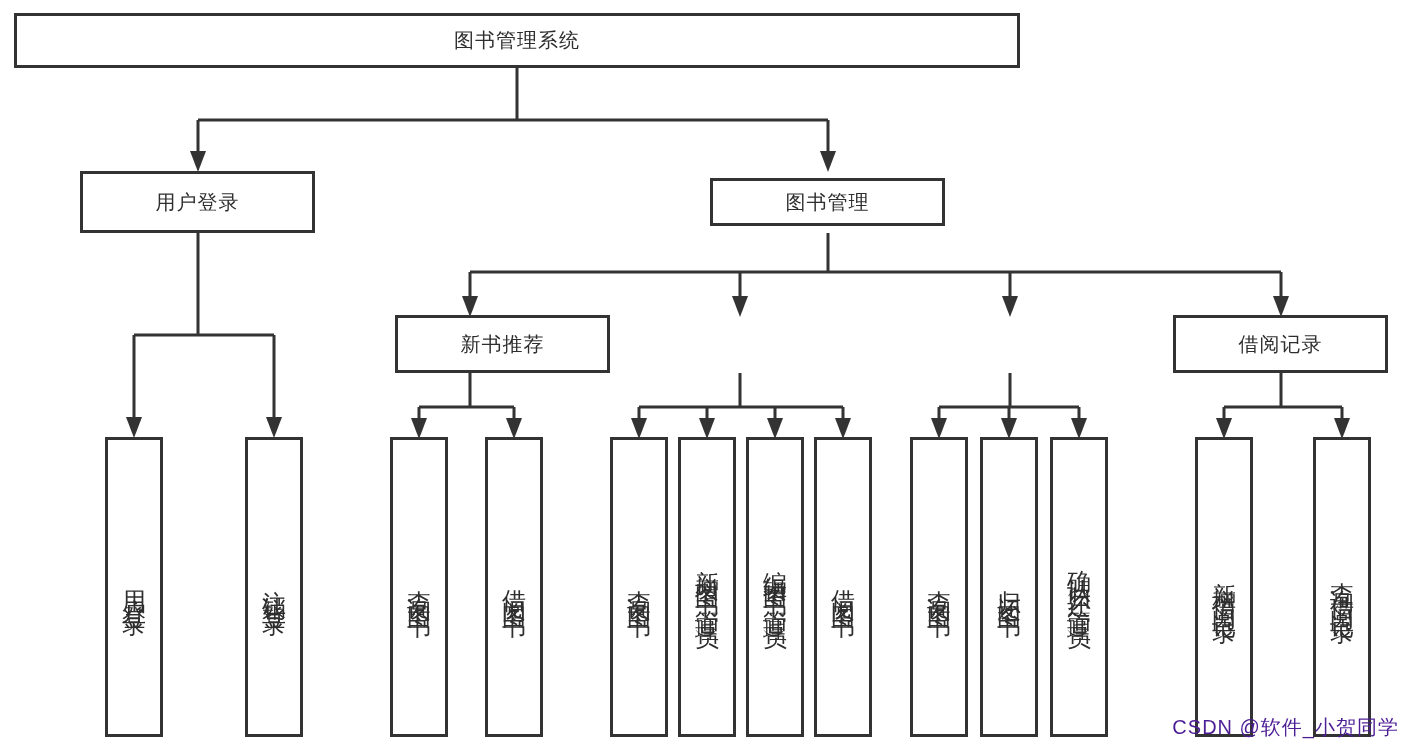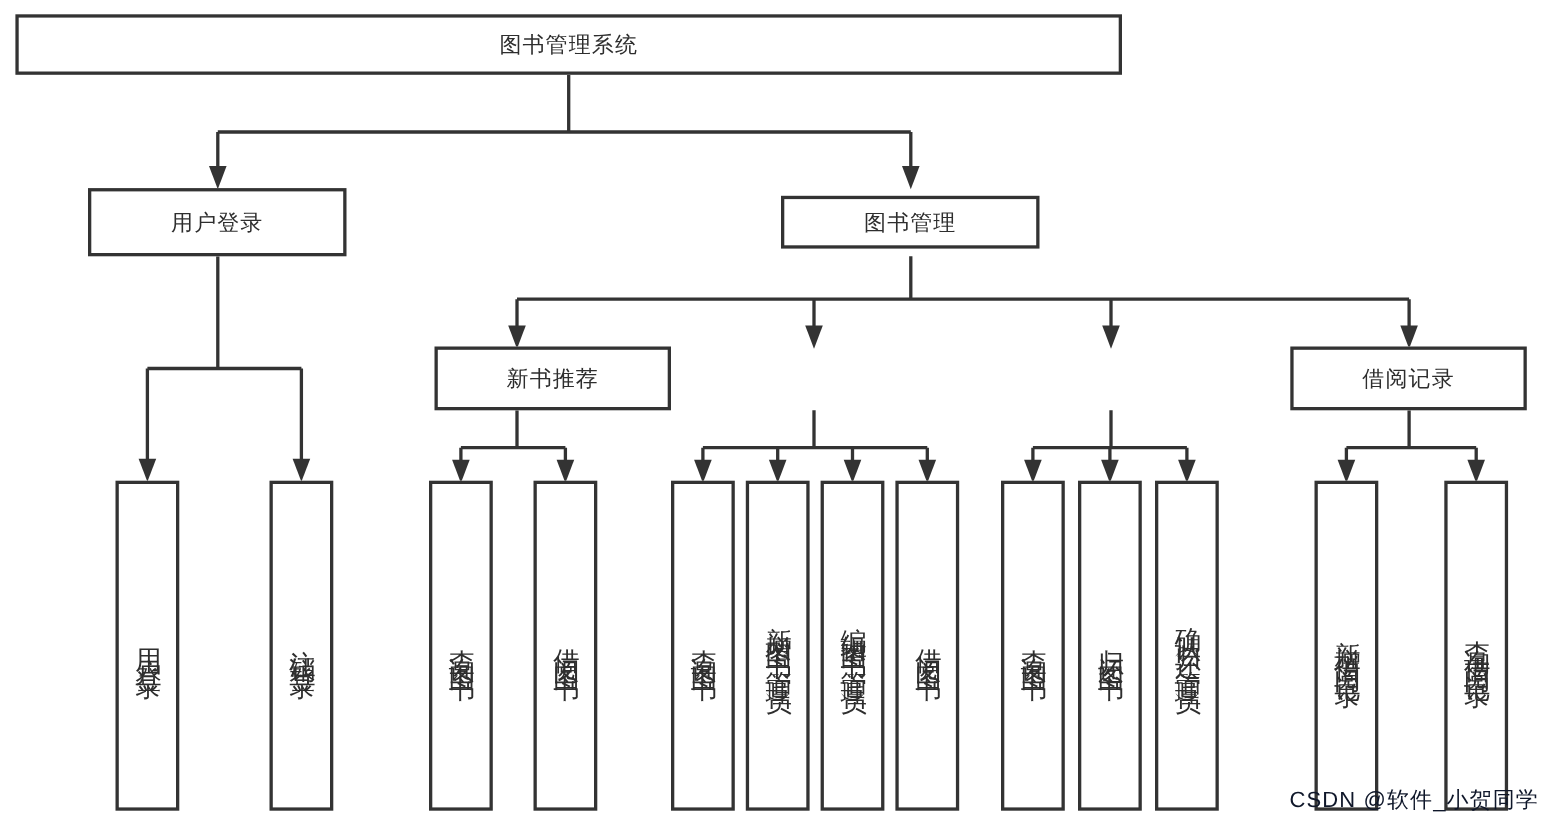--- a/index.html
+++ b/index.html
@@ -44,21 +44,21 @@
     text-orientation: mixed;
     letter-spacing: 8px;
     line-height: 1;
     white-space: nowrap;
   }
   .watermark {
     position: absolute;
     right: 6px;
     bottom: 6px;
     font-size: 20px;
-    color: #0f172a;
+    color: #4c1d95;
     letter-spacing: 1px;
     z-index: 3;
   }
 </style>
 </head>
 <body>
 
 <div class="canvas">
 
   <svg class="connectors" width="1405" height="747" viewBox="0 0 1405 747" fill="none" stroke="#333333" stroke-width="3">

